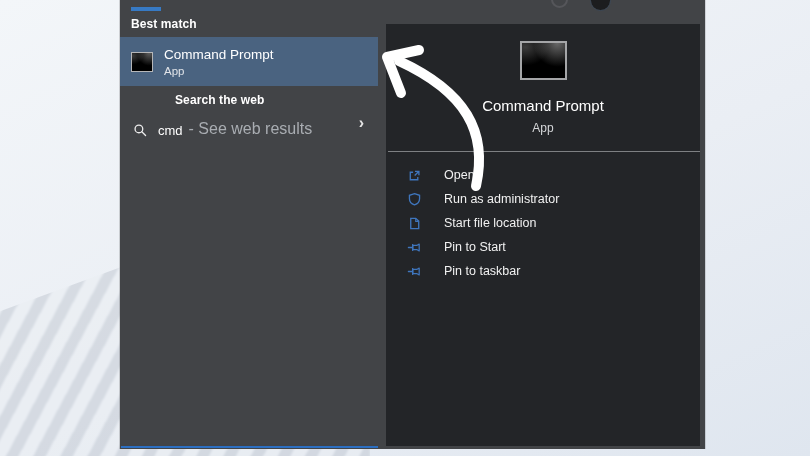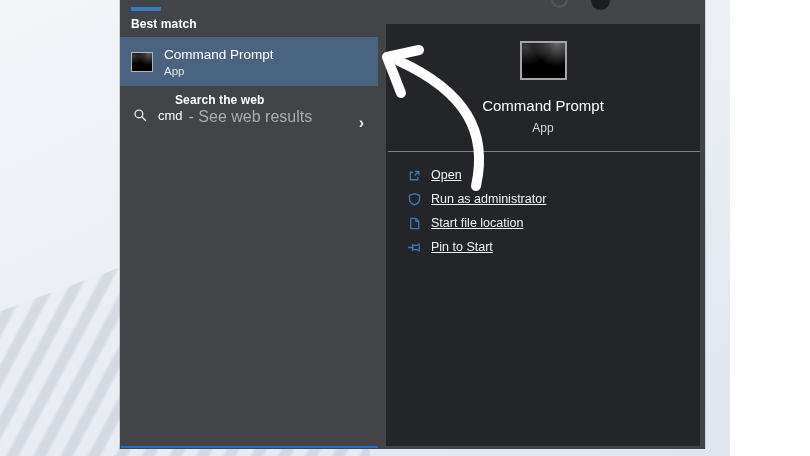--- a/index.html
+++ b/index.html
@@ -1,20 +1,20 @@
 <!DOCTYPE html>
 <html style="--accent-blue: #377ac4; --highlight-row: #4a6380; --panel-gray: #424447; --preview-dark: #232528; --action-icon-blue: #3f76bd; --focus-line-blue: #2c6fc2; --arrow-white: #ffffff;"><head>
 <meta charset="utf-8">
 <style>
   * { margin:0; padding:0; box-sizing:border-box; }
   html,body { width:810px; height:456px; }
   body { font-family:"Liberation Sans", sans-serif; overflow:hidden; }
 
   .screen {
-    position:relative; width:730px; height:456px; overflow:hidden;
+    position:relative; width:810px; height:456px; overflow:hidden;
     background: linear-gradient(155deg, #f3f6f9 0%, #eaeef4 55%, #dfe6ef 100%);
   }
 
   
   .building {
     position:absolute; left:-40px; top:236px; width:410px; height:225px;
     opacity:.5; filter: blur(1px);
     clip-path: polygon(60% 0, 64% 3%, 100% 24%, 100% 100%, 0 100%, 0 40%);
     background: repeating-linear-gradient(118deg, #bfc6cf 0 11px, #e9edf2 11px 24px);
   }
@@ -58,21 +58,21 @@
       radial-gradient(at 85% 0%, rgba(170,170,170,.55), transparent 50%),
       radial-gradient(at 5% 15%, rgba(130,130,130,.45), transparent 40%),
       #000;
   }
   .result-texts { margin-left:11px; }
   .result-title { font-size:13.5px; color:#ffffff; line-height:17px; }
   .result-sub { font-size:11.5px; color:#e1e4e8; line-height:14px; margin-top:1px; }
 
   .web-row {
     position:absolute; left:0; top:108px; width:258px; height:30px;
-    display:flex; align-items:flex-start; padding-left:13px;
+    display:flex; align-items:flex-end; padding-left:13px;
   }
   .web-query { margin-left:10px; font-size:13px; color:#ffffff; }
   .web-rest { margin-left:6px; font-size:16px; color:#a9adb2; }
   .web-chevron {
     position:absolute; right:14px; top:5px; font-size:16px; color:#e6e6e6;
     font-weight:bold; line-height:20px;
   }
 
   .searchbox-focus-line {
     position:absolute; left:1px; top:446px; width:257px; height:2px;
@@ -99,21 +99,21 @@
   }
   .actions { position:absolute; top:139px; left:0; right:0; }
   .action-row {
     height:24px; display:flex; align-items:center; padding-left:21px; cursor:default;
   }
   .action-icon {
     width:15px; height:15px; flex:0 0 auto;
     color: var(--action-icon-blue, #3f76bd);
     display:inline-flex; align-items:center; justify-content:center;
   }
-  .action-label { margin-left:9px; font-size:12.5px; color:#f1f1f1;text-decoration:underline; }
+  .action-label { margin-left:22px; font-size:12.5px; color:#f1f1f1; }
 
   
   .arrow-overlay { position:absolute; left:0; top:0; pointer-events:none; z-index:5; }
 </style>
 </head>
 <body>
 
 <div class="screen">
 
   <div class="building"></div>
@@ -189,20 +189,30 @@
           <span class="action-icon">
             <svg width="15" height="15" viewBox="0 0 16 16">
               <path d="M1.5 8h4" stroke="currentColor" stroke-width="1.4" stroke-linecap="round"></path>
               <path d="M6 4.3v7.4" stroke="currentColor" stroke-width="1.4"></path>
               <path d="M6.2 5.8h4.2L13 4.3v7.4l-2.6-1.5H6.2z" fill="none" stroke="currentColor" stroke-width="1.3" stroke-linejoin="round"></path>
             </svg>
           </span>
           <span class="action-label">Pin to Start</span>
         </div>
 
+        <div class="action-row">
+          <span class="action-icon">
+            <svg width="15" height="15" viewBox="0 0 16 16">
+              <path d="M1.5 8h4" stroke="currentColor" stroke-width="1.4" stroke-linecap="round"></path>
+              <path d="M6 4.3v7.4" stroke="currentColor" stroke-width="1.4"></path>
+              <path d="M6.2 5.8h4.2L13 4.3v7.4l-2.6-1.5H6.2z" fill="none" stroke="currentColor" stroke-width="1.3" stroke-linejoin="round"></path>
+            </svg>
+          </span>
+          <span class="action-label">Pin to taskbar</span>
+        </div>
 
       </div>
     </div>
   </div>
 
   <svg class="arrow-overlay" width="810" height="456" viewBox="0 0 810 456">
     <path d="M476 186 C 488 132 466 92 399 61" fill="none" stroke="#ffffff" stroke-width="10" stroke-linecap="round"></path>
     <path d="M419 50 L 387 57 L 401 93" fill="none" stroke="#ffffff" stroke-width="10" stroke-linecap="round" stroke-linejoin="round"></path>
   </svg>
 

